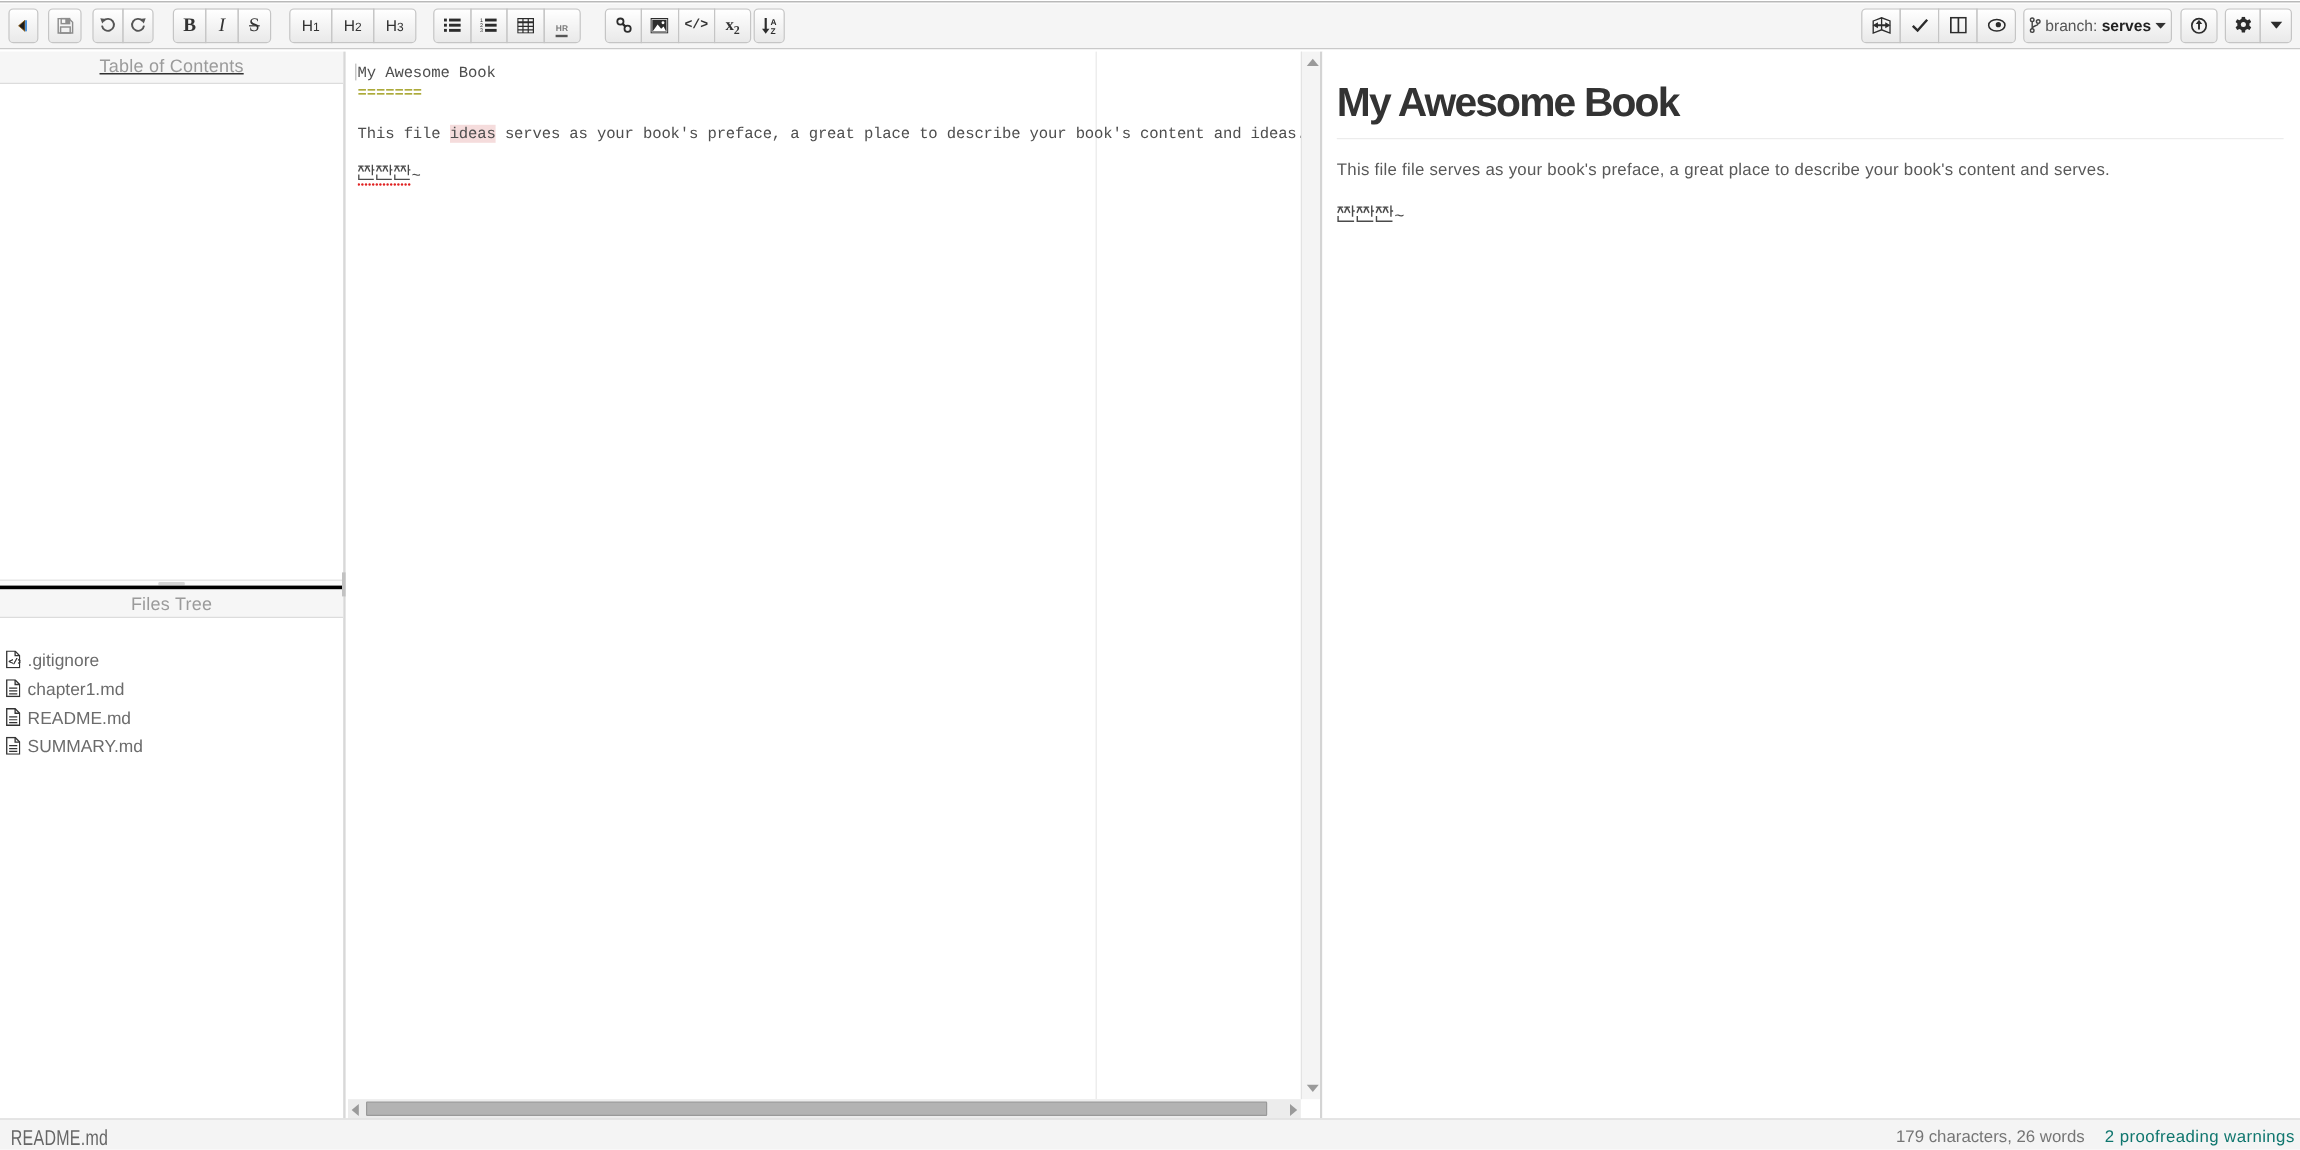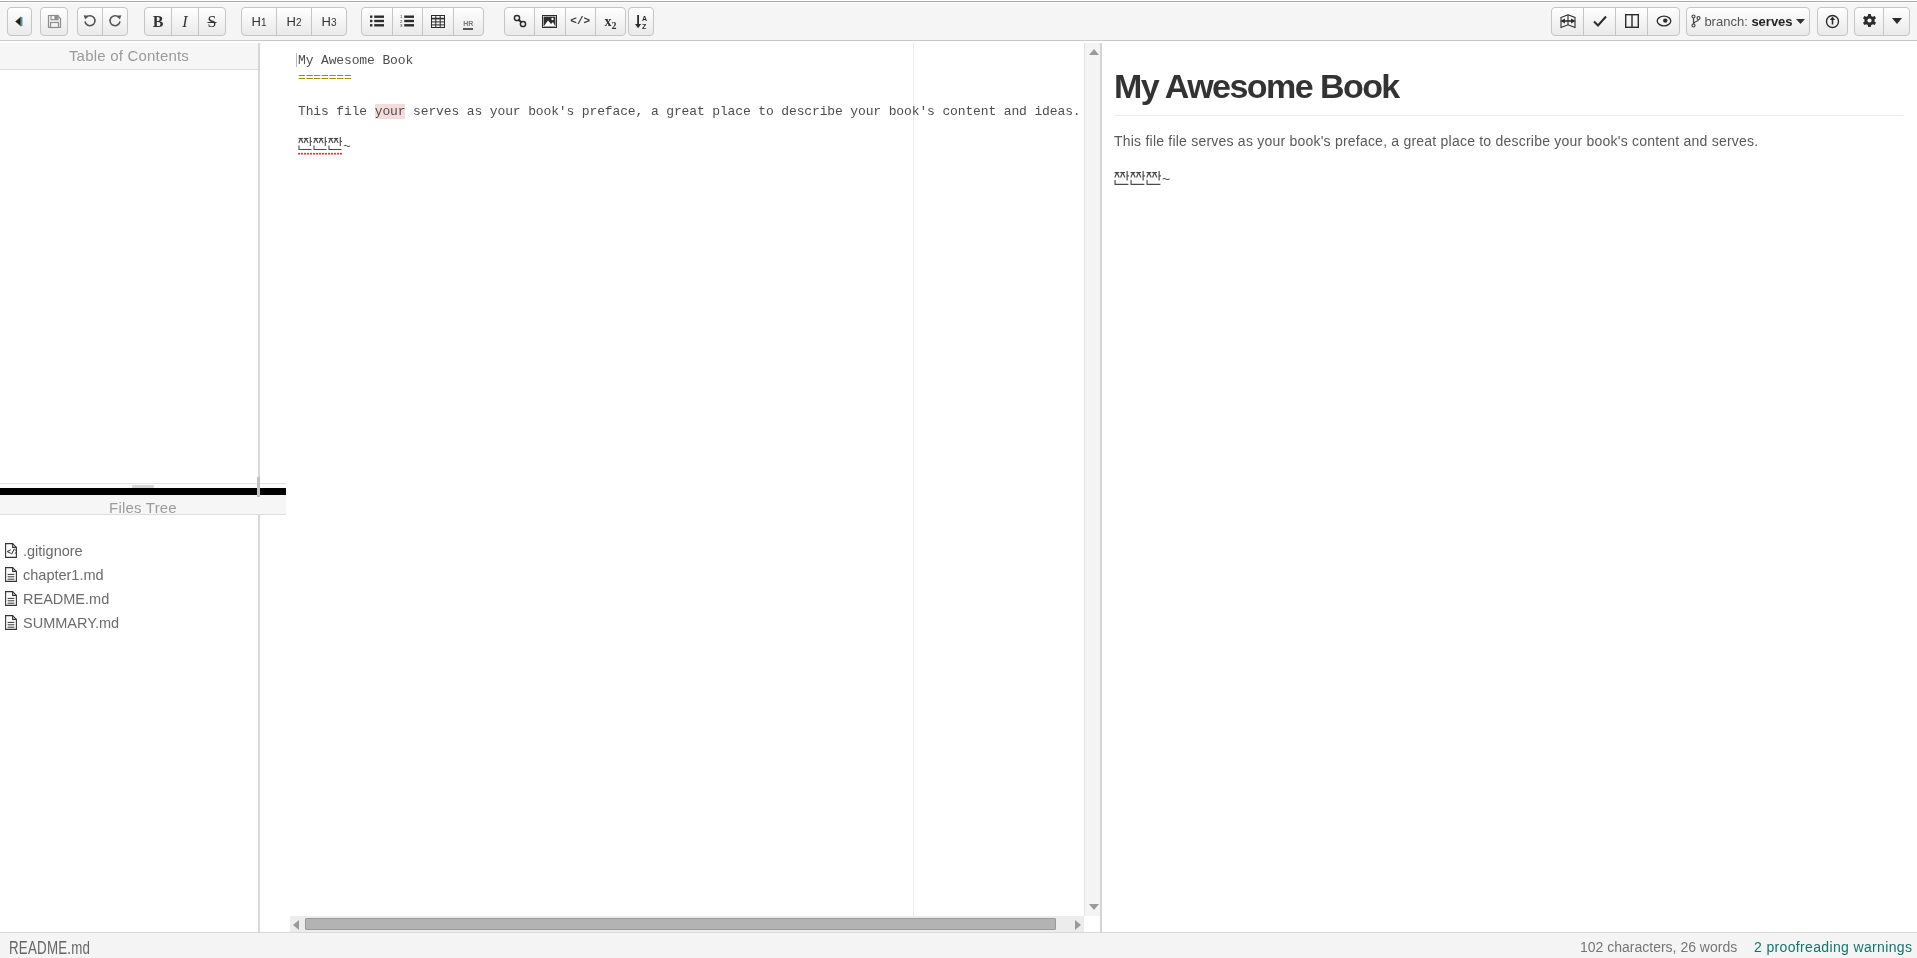--- a/index.html
+++ b/index.html
@@ -12,21 +12,21 @@
   .btn { display:inline-block; vertical-align:top; height:29px; border:1px solid #c5c5c5;
     background:linear-gradient(#ffffff, #e9e9e9); text-align:center; color:#333;
     font-size:13px; line-height:27px; position:relative; }
   .btn + .btn { margin-left:-1px; }
   .btn:first-child { border-radius:4px 0 0 4px; }
   .btn:last-child { border-radius:0 4px 4px 0; }
   .btn:only-child { border-radius:4px; }
   .btn svg { vertical-align:middle; margin-top:-3px; }
   .serif { font-family:"Liberation Serif", serif; }
   
-  #sidebar { position:absolute; left:0; top:43px; width:260px; height:889px; background:#fff; border-right:2px solid #d8d8d8; }
+  #sidebar { position:absolute; left:0; top:43px; width:288px; height:889px; background:#fff; border-right:2px solid #d8d8d8;text-decoration:underline; }
   .panehead { background:#f6f6f6; border-bottom:1px solid #dcdcdc; height:27px; line-height:26px;
     text-align:center; color:#9b9b9b; font-size:15px; letter-spacing:0.2px; }
   .treeitem { height:24px; line-height:24px; color:#6b6b6b; font-size:14.5px; white-space:nowrap; }
   .treeitem svg { vertical-align:-2px; margin:0 6px 0 5px; }
   #editor { position:absolute; left:290px; top:43px; width:812px; height:889px; background:#fff; border-right:2px solid #d4d4d4; }
   #ruler { position:absolute; left:623px; top:0; width:1px; height:873px; background:#e9e9e9; }
   #code { position:absolute; left:8px; top:9px; font-family:"Liberation Mono", monospace;
     font-size:13px; line-height:17px; letter-spacing:-0.13px; color:#4e4e4e; white-space:pre; }
   .olive { color:#949200; }
   .hl { background:#f5dcdc; }
@@ -160,21 +160,21 @@
         </svg></span><span class="btn" style="width:27px"><svg width="10" height="6" viewBox="0 0 10 6">
           <polygon points="0,0 10,0 5,6" fill="#2c2c2c"></polygon>
         </svg></span>
   </div>
 </div>
 <div id="sidebar">
   <div class="panehead">Table of Contents</div>
   <div style="position:absolute;left:0;top:440px;width:286px;height:5px;border-top:1px solid #e2e2e2;background:#fcfcfc">
     <div style="position:absolute;left:132px;top:1px;width:22px;height:3px;background:#d6d6d6;border-radius:1px"></div>
   </div>
-  <div class="panehead" style="position:absolute;left:0;top:445px;width:286px;border-top:7px solid #000000">Files Tree</div>
+  <div class="panehead" style="position:absolute;left:0;top:445px;width:286px;border-top:3px solid #000000">Files Tree</div>
   <div style="position:absolute;left:0;top:496px;width:286px">
     <div class="treeitem"><svg width="12" height="15" viewBox="0 0 12 15" fill="none" stroke="#333" stroke-width="1.1">
           <path d="M0.6 0.6 H7.6 L11.4 4.4 V14.4 H0.6 Z"></path>
           <path d="M7.6 0.6 V4.4 H11.4"></path>
           <text x="2" y="11" font-size="6.5" font-family="Liberation Mono" fill="#333" stroke-width="0.4">&lt;/&gt;</text>
         </svg>.gitignore</div>
     <div class="treeitem"><svg width="12" height="15" viewBox="0 0 12 15" fill="none" stroke="#333" stroke-width="1.1">
           <path d="M0.6 0.6 H7.6 L11.4 4.4 V14.4 H0.6 Z"></path>
           <path d="M7.6 0.6 V4.4 H11.4"></path>
           <g stroke-width="1">
@@ -218,21 +218,21 @@
       <path d="M1 8.5 V12.5 H13.5"></path>
     </g>
   </defs>
 </svg>
 <div id="editor">
   <div id="ruler"></div>
   <div style="position:absolute;left:6px;top:10px;width:1px;height:14px;background:#b8b8b8"></div>
   <div id="code"><span>My Awesome Book</span>
 <span class="olive">=======</span>
 
-<span>This file <span class="hl">your</span> serves as your book's preface, a great place to describe your book's content and ideas.</span>
+<span>This file <span class="hl">ideas</span> serves as your book's preface, a great place to describe your book's content and ideas.</span>
 
 <span><svg width="45" height="18" viewBox="0 0 45 18" style="vertical-align:-5px">
           <use href="#jjan"></use>
           <use href="#jjan" transform="translate(15,0)"></use>
           <use href="#jjan" transform="translate(30,0)"></use>
           <g fill="#e02020">
             <circle cx="1" cy="16.8" r="1"></circle>
             <circle cx="4" cy="16.8" r="1"></circle>
             <circle cx="7" cy="16.8" r="1"></circle>
             <circle cx="10" cy="16.8" r="1"></circle>
@@ -265,15 +265,15 @@
     <div style="font-size:14px;color:#595959;letter-spacing:0.22px;margin-top:17px">This file file serves as your book's preface, a great place to describe your book's content and serves.</div>
     <div style="font-size:14px;color:#4a4a4a;margin-top:22px"><svg width="48" height="16" viewBox="0 0 45 15" style="vertical-align:-3px">
           <use href="#jjan"></use>
           <use href="#jjan" transform="translate(15,0)"></use>
           <use href="#jjan" transform="translate(30,0)"></use>
         </svg>~</div>
   </div>
 </div>
 <div id="statusbar">
   <span style="position:absolute;left:9px;top:5px;font-size:18px;color:#666;display:inline-block;transform:scaleX(0.74);transform-origin:0 0;letter-spacing:0.3px">README.md</span>
-  <span style="position:absolute;left:1580px;top:6px;font-size:14px;color:#757575">102 characters, 26 words</span>
+  <span style="position:absolute;left:1580px;top:6px;font-size:14px;color:#757575">179 characters, 26 words</span>
   <span style="position:absolute;left:1754px;top:6px;font-size:14px;letter-spacing:0.35px;color:#0f766e">2 proofreading warnings</span>
 </div>
 
 </body></html>

